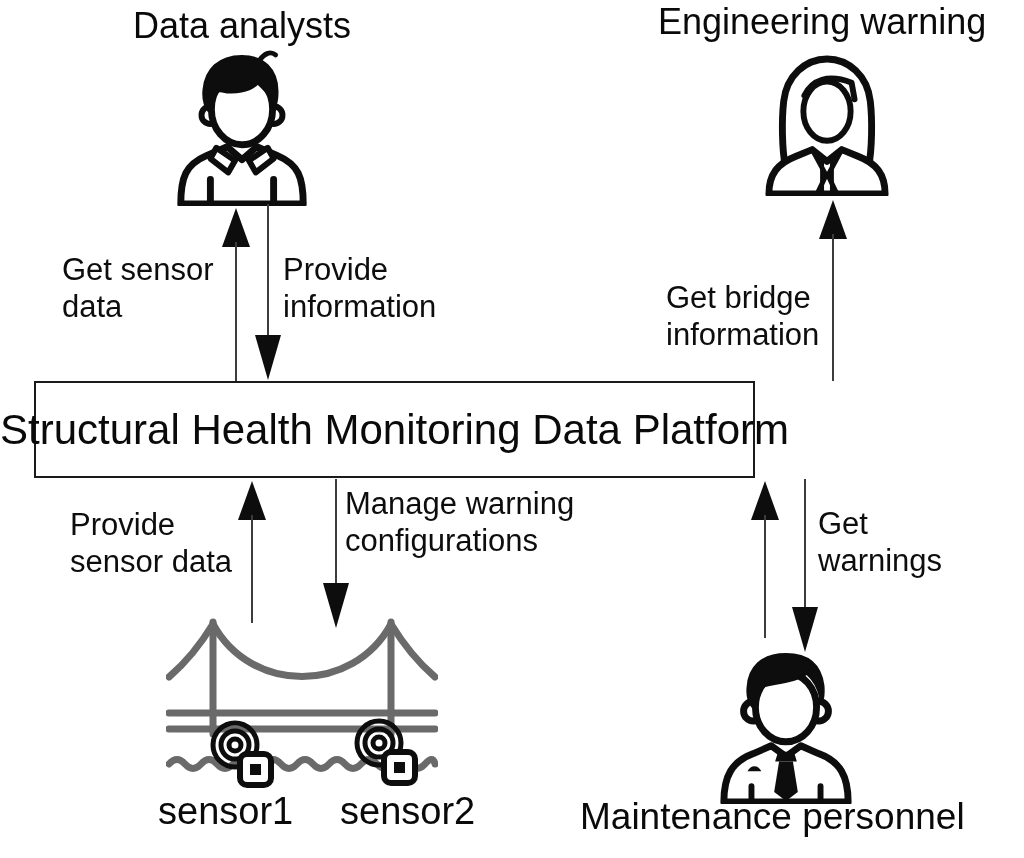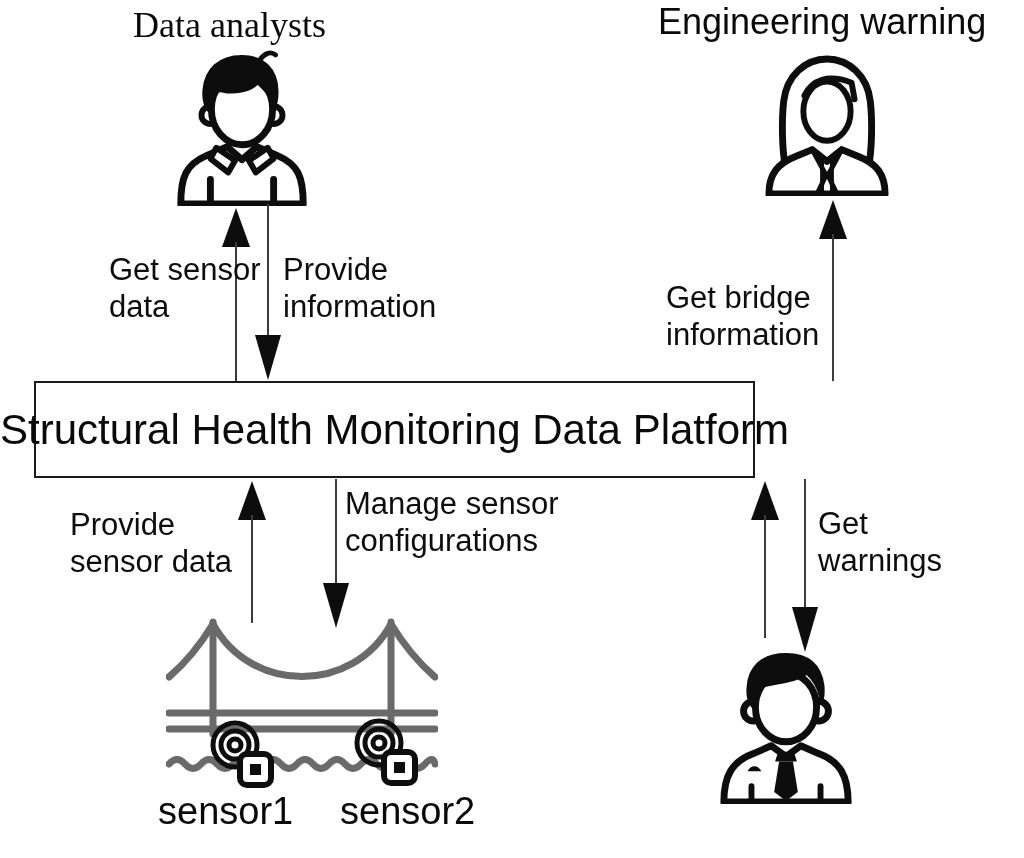--- a/index.html
+++ b/index.html
@@ -80,22 +80,23 @@
     border-top: 45px solid #0d0d0d;
   }
   .arrow.down .shaft { top: 0; bottom: 40px; }
   svg { display: block; }
 </style>
 </head>
 <body>
 
 <div class="stage">
 
-  <div class="actor-title" style="left:133px; top:6px;font-family:Liberation Serif, serif;">Data analysts</div>
+  <div class="actor-title" style="left:133px; top:6px;">Data analysts</div>
   <div class="actor-title" style="left:658px; top:2px;">Engineering warning</div>
+  <div class="actor-title" style="left:580px; top:797px; font-size:37px;">Maintenance personnel</div>
   <div class="sensor-title" style="left:158px; top:791px;">sensor1</div>
   <div class="sensor-title" style="left:340px; top:791px;">sensor2</div>
 
   <svg class="abs" style="left:172px; top:48px;" width="140" height="158" viewBox="0 0 140 160">
     <g stroke-linecap="round" stroke-linejoin="round">
       <circle cx="38" cy="68" r="9" fill="#ffffff" stroke="#0d0d0d" stroke-width="6"></circle>
       <circle cx="102" cy="68" r="9" fill="#ffffff" stroke="#0d0d0d" stroke-width="6"></circle>
       <ellipse cx="70" cy="62" rx="31" ry="36" fill="#ffffff" stroke="#0d0d0d" stroke-width="7"></ellipse>
       <path d="M70,8 C46,8 33,22 31,42 C30,52 33,60 36,64 C38,52 42,42 50,44 C62,47 78,44 86,36 C92,42 99,48 101,58 C103,63 106,56 106,44 C106,22 92,8 70,8 Z" fill="#0d0d0d" stroke="#0d0d0d" stroke-width="2"></path>
       <path d="M88,12 C93,5 99,3 104,7" fill="none" stroke="#0d0d0d" stroke-width="5"></path>
@@ -194,26 +195,26 @@
 
   <div class="arrow up" style="left:750px; top:481px; height:157px;">
     <div class="head"></div>
     <div class="shaft"></div>
   </div>
   <div class="arrow down" style="left:790px; top:479px; height:173px;">
     <div class="shaft"></div>
     <div class="head"></div>
   </div>
 
-  <div class="flow-label" style="left:62px; top:251px;margin-left:47px;">Get sensor
+  <div class="flow-label" style="left:62px; top:251px;">Get sensor
 data</div>
   <div class="flow-label" style="left:283px; top:251px;">Provide
 information</div>
   <div class="flow-label" style="left:666px; top:243px;margin-top:36px;">Get bridge
 information</div>
   <div class="flow-label" style="left:70px; top:506px;">Provide
 sensor data</div>
-  <div class="flow-label" style="left:345px; top:485px;">Manage sensor
+  <div class="flow-label" style="left:345px; top:485px;">Manage warning
 configurations</div>
   <div class="flow-label" style="left:818px; top:505px;">Get
 warnings</div>
 
 </div>
 
 </body></html>

